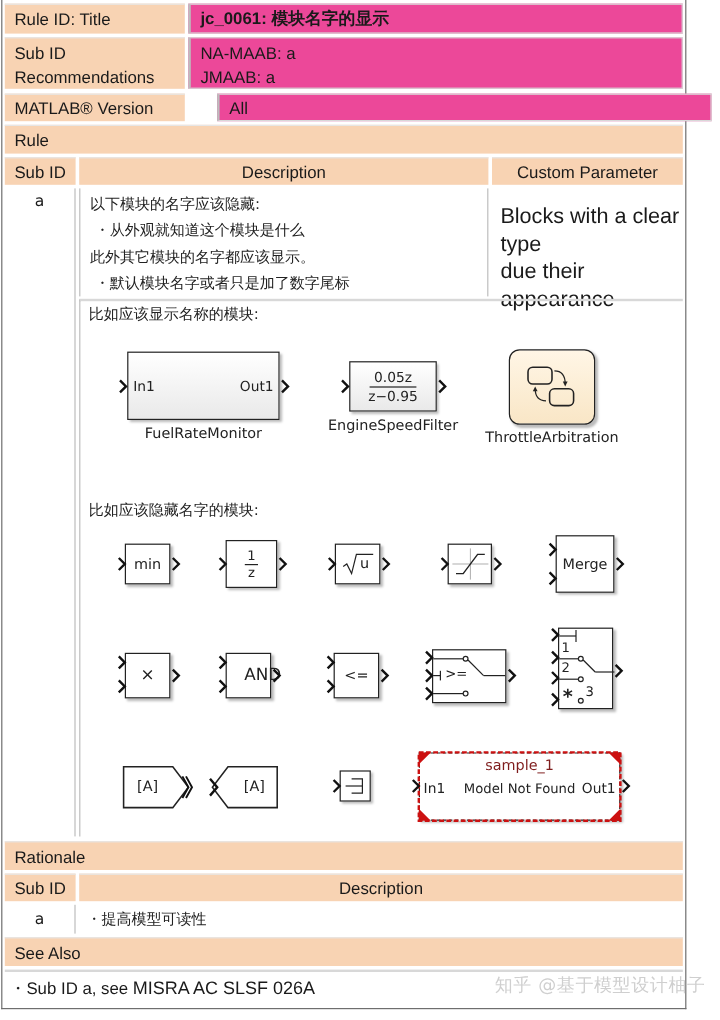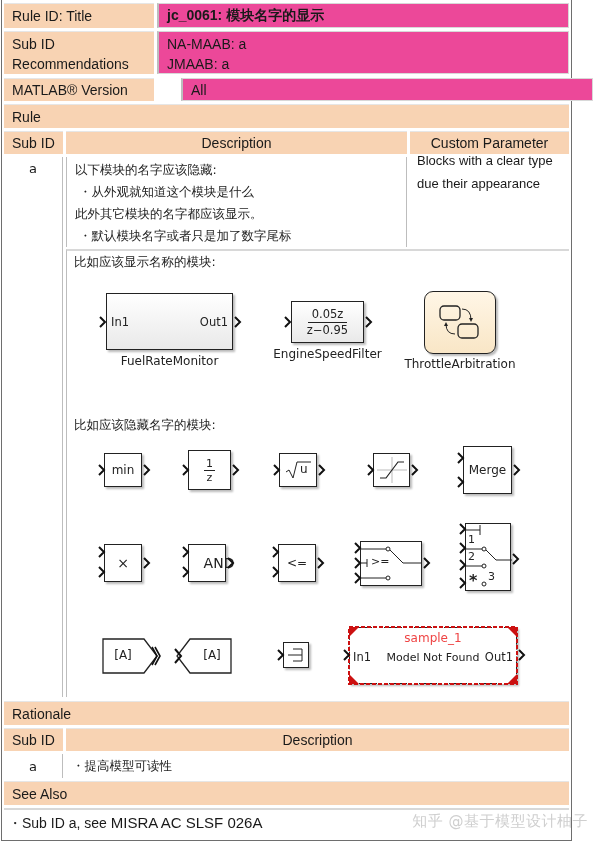--- a/index.html
+++ b/index.html
@@ -43,21 +43,21 @@
 <div class="cell hdr lbl center" style="left:66px;top:131px;width:341px;height:23px;padding:0;">Description</div>
 <div class="cell hdr lbl center" style="left:410px;top:131px;width:159px;height:23px;padding:0;">Custom Parameter</div>
 
 <div class="cell" style="left:4px;top:157px;width:59px;height:540px;border-right:1px solid #bdbdbd;text-align:center;padding-top:4px;font-size:13px;">a</div>
 <div class="cell zh" style="left:66px;top:157px;width:341px;height:90px;border-right:1px solid #bdbdbd;border-left:1px solid #bdbdbd;padding:2px 0 0 8px;">
   <div>以下模块的名字应该隐藏:</div>
   <div style="padding-left:4px;">・从外观就知道这个模块是什么</div>
   <div>此外其它模块的名字都应该显示。</div>
   <div style="padding-left:4px;">・默认模块名字或者只是加了数字尾标</div>
 </div>
-<div class="cell txt" style="left:410px;top:147px;width:159px;height:90px;padding:2px 0 0 7px;line-height:23px;font-size:13px;">
+<div class="cell txt" style="left:410px;top:167px;width:159px;height:90px;padding:2px 0 0 7px;line-height:23px;font-size:18px;">
   <div>Blocks with a clear type</div>
   <div>due their appearance</div>
 </div>
 
 <div class="cell" style="left:66px;top:249px;width:503px;height:448px;border-top:2px solid #d8d8d8;border-left:1px solid #bdbdbd;"></div>
 <div class="cell zh" style="left:74px;top:251px;">比如应该显示名称的模块:</div>
 
 <div class="blk" style="left:106px;top:293px;width:127px;height:57px;justify-content:space-between;padding:0 4px;font-size:11.5px;">
   <span>In1</span>
   <span>Out1</span>
@@ -272,21 +272,21 @@
   </svg>
 
 <div class="blk plain" style="left:349px;top:627px;width:168px;height:57px;border:1.5px dashed #222;flex-direction:column;justify-content:flex-start;padding-top:3px;">
   <svg width="168" height="57" style="position:absolute;left:-1px;top:-1px;">
     <polygon points="0,0 10,0 0,10" fill="#cc1111"></polygon>
       <polygon points="168,0 158,0 168,10" fill="#cc1111"></polygon>
     <polygon points="0,57 10,57 0,47" fill="#cc1111"></polygon>
       <polygon points="168,57 158,57 168,47" fill="#cc1111"></polygon>
     <rect x="0" y="0" width="168" height="57" fill="none" stroke="#cc1111" stroke-width="2" stroke-dasharray="4,2"></rect>
   </svg>
-  <span style="color:#ef4444;font-size:12px;">sample_1</span>
+  <span style="color:#7f1d1d;font-size:12px;">sample_1</span>
   <span style="font-size:11px;margin-top:6px;">Model Not Found</span>
   <span style="position:absolute;left:3px;top:22px;font-size:11.5px;">In1</span>
   <span style="position:absolute;right:3px;top:22px;font-size:11.5px;">Out1</span>
 </div>
 <svg style="position:absolute;left:343px;top:649px;" width="8" height="12">
     <polyline points="1,1 6,6 1,11" fill="none" stroke="#111" stroke-width="2"></polyline>
   </svg>
 <svg style="position:absolute;left:518px;top:649px;" width="8" height="12">
     <polyline points="1,1 6,6 1,11" fill="none" stroke="#111" stroke-width="2"></polyline>
   </svg>

